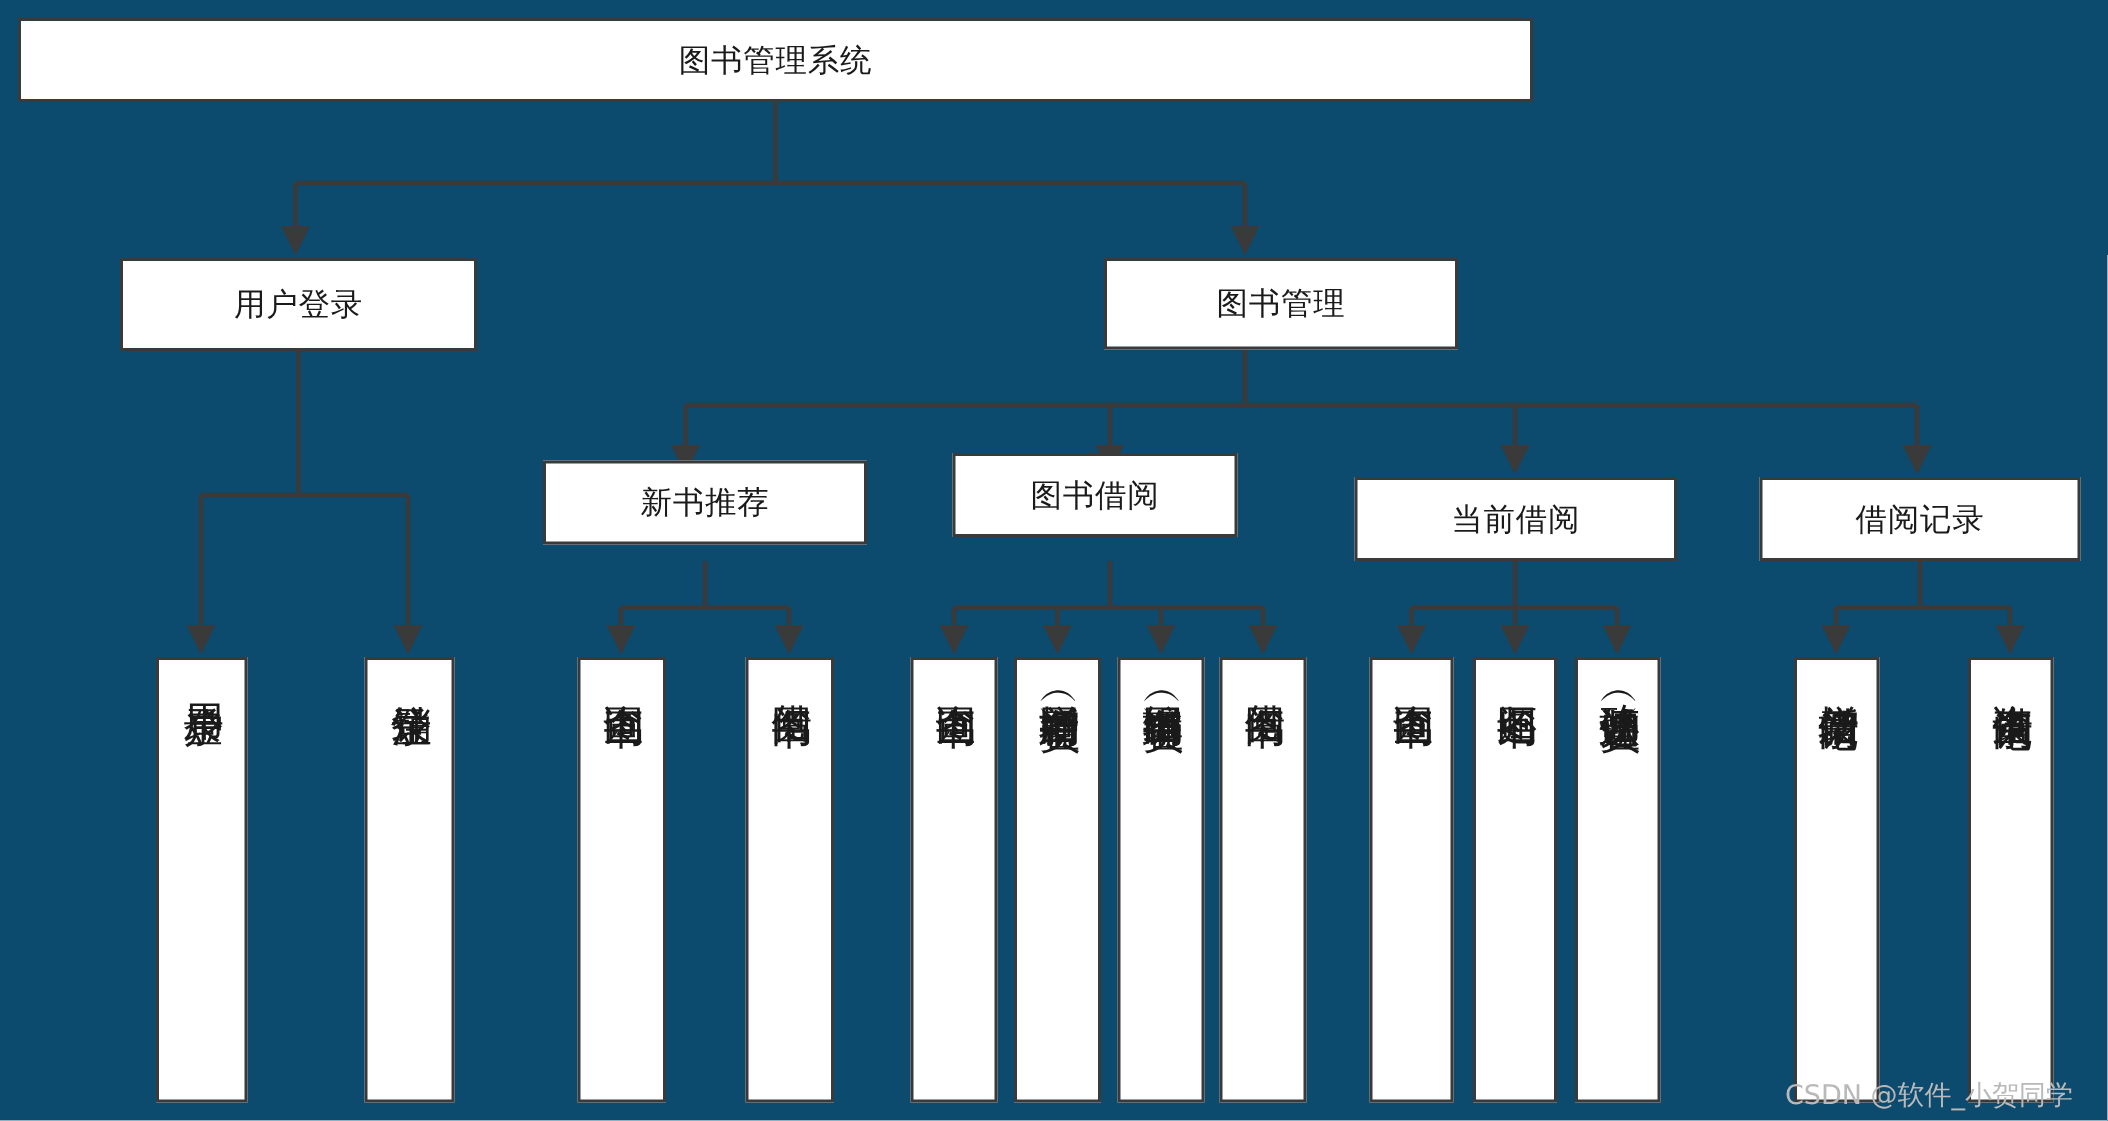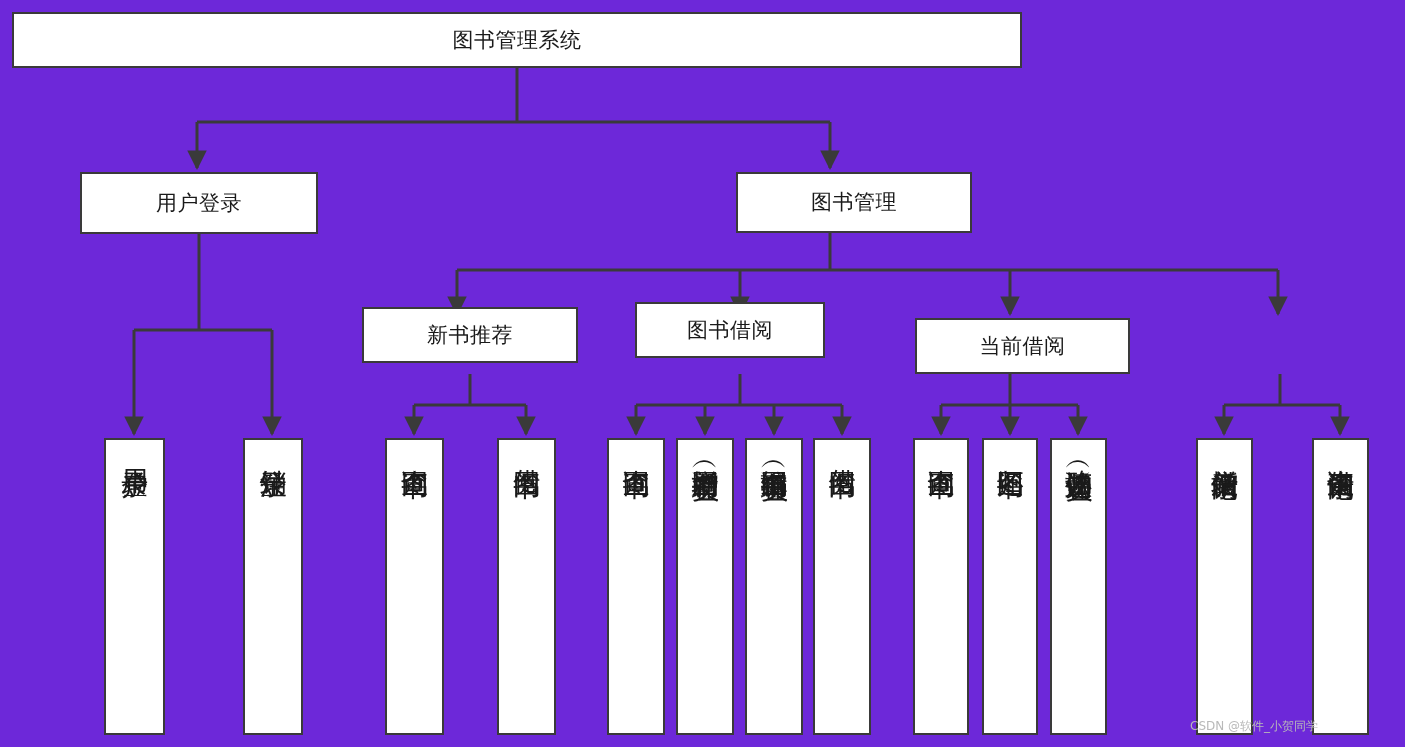--- a/index.html
+++ b/index.html
@@ -8,21 +8,21 @@
     padding: 0;
     background: #ffffff;
   }
   body {
     font-family: "DejaVu Sans", "Liberation Sans", sans-serif;
   }
   #canvas {
     position: relative;
     width: 1405px;
     height: 747px;
-    background: #6d28d9;
+    background: #0c4a6e;
     overflow: hidden;
   }
   #edges {
     position: absolute;
     left: 0;
     top: 0;
     width: 1405px;
     height: 747px;
     pointer-events: none;
   }
@@ -58,21 +58,21 @@
   .node.vert .label {
     writing-mode: vertical-rl;
     text-orientation: upright;
     font-size: 27px;
     line-height: 1.06;
     letter-spacing: 1px;
     white-space: nowrap;
   }
   .watermark {
     position: absolute;
-    font-size: 12px;
+    font-size: 18px;
     color: #b9b9b9;
     white-space: nowrap;
     z-index: 3;
     font-family: "DejaVu Sans", "Liberation Sans", sans-serif;
   }
 </style>
 </head>
 <body>
 
 <div id="canvas">
@@ -137,22 +137,25 @@
   <div class="node horiz" style="left:712px; top:172px; width:236px; height:61px;margin-left:24px;">
     <span class="label">图书管理</span>
   </div>
 
   <div class="node horiz" style="left:362px; top:307px; width:216px; height:56px;">
     <span class="label">新书推荐</span>
   </div>
   <div class="node horiz" style="left:635px; top:302px; width:190px; height:56px;">
     <span class="label">图书借阅</span>
   </div>
-  <div class="node horiz" style="left:903px; top:318px; width:215px; height:56px;margin-left:12px;">
+  <div class="node horiz" style="left:903px; top:318px; width:215px; height:56px;">
     <span class="label">当前借阅</span>
+  </div>
+  <div class="node horiz" style="left:1173px; top:318px; width:214px; height:56px;">
+    <span class="label">借阅记录</span>
   </div>
 
   <div class="node vert" style="left:104px; top:438px; width:61px; height:297px;">
     <span class="label">用户登录</span>
   </div>
   <div class="node vert" style="left:243px; top:438px; width:60px; height:297px;">
     <span class="label">注销登录</span>
   </div>
 
   <div class="node vert" style="left:385px; top:438px; width:59px; height:297px;">

